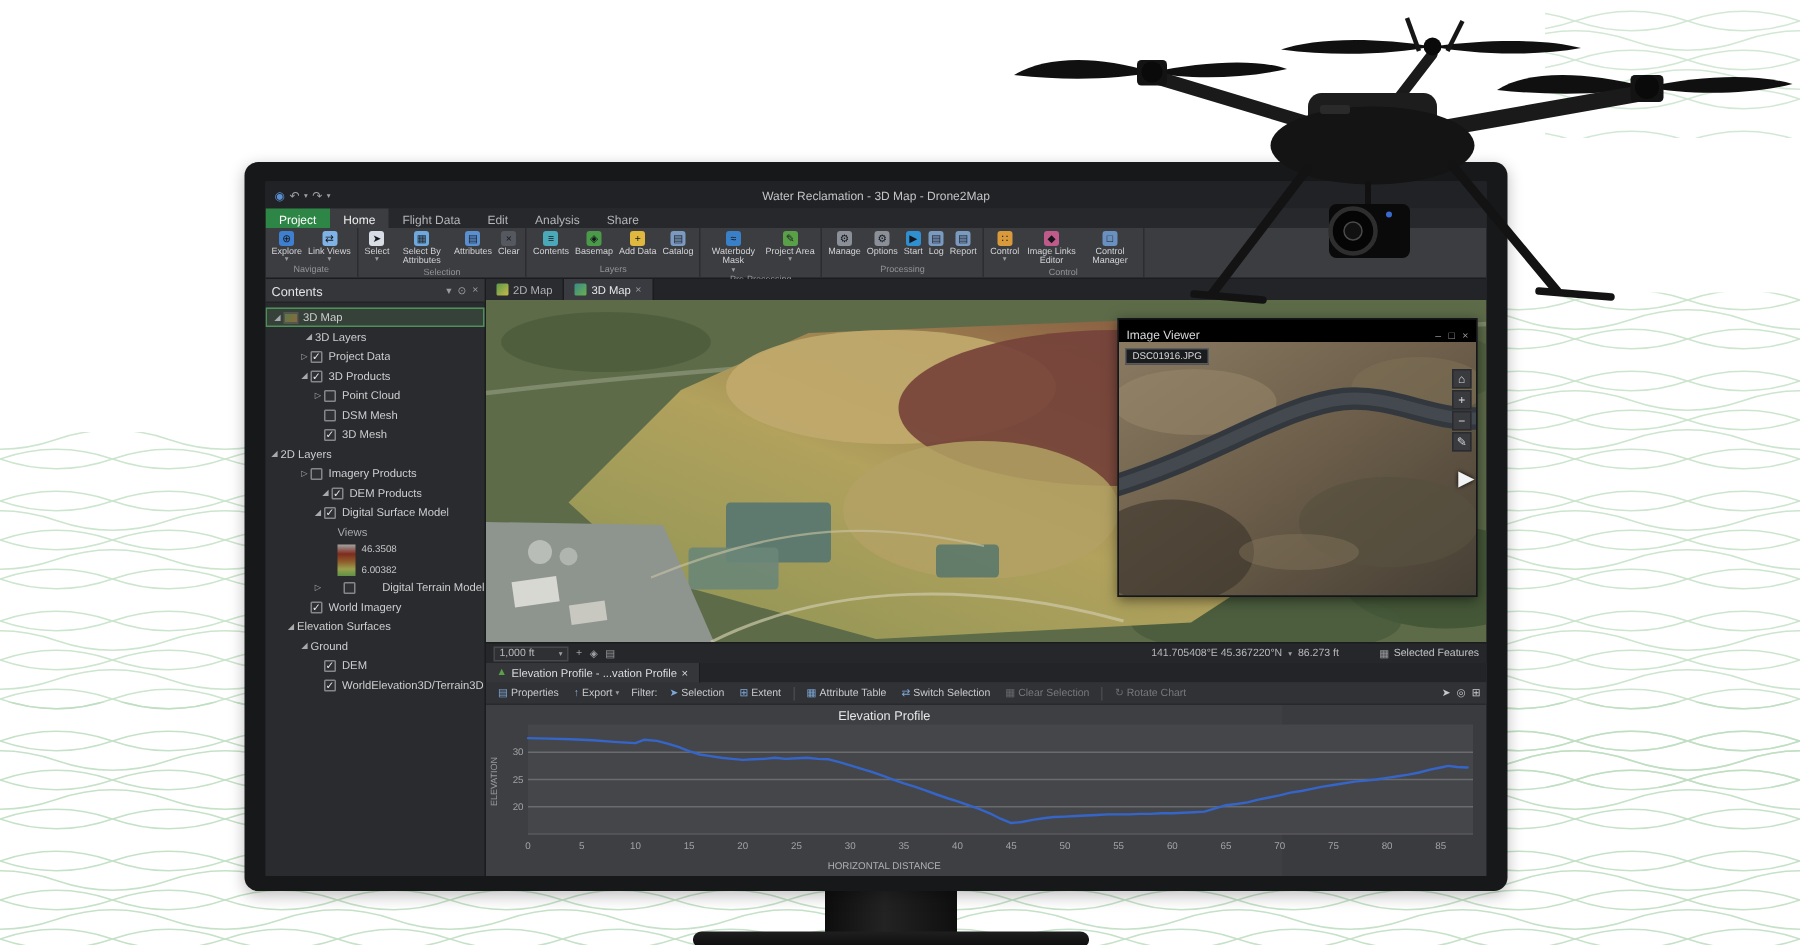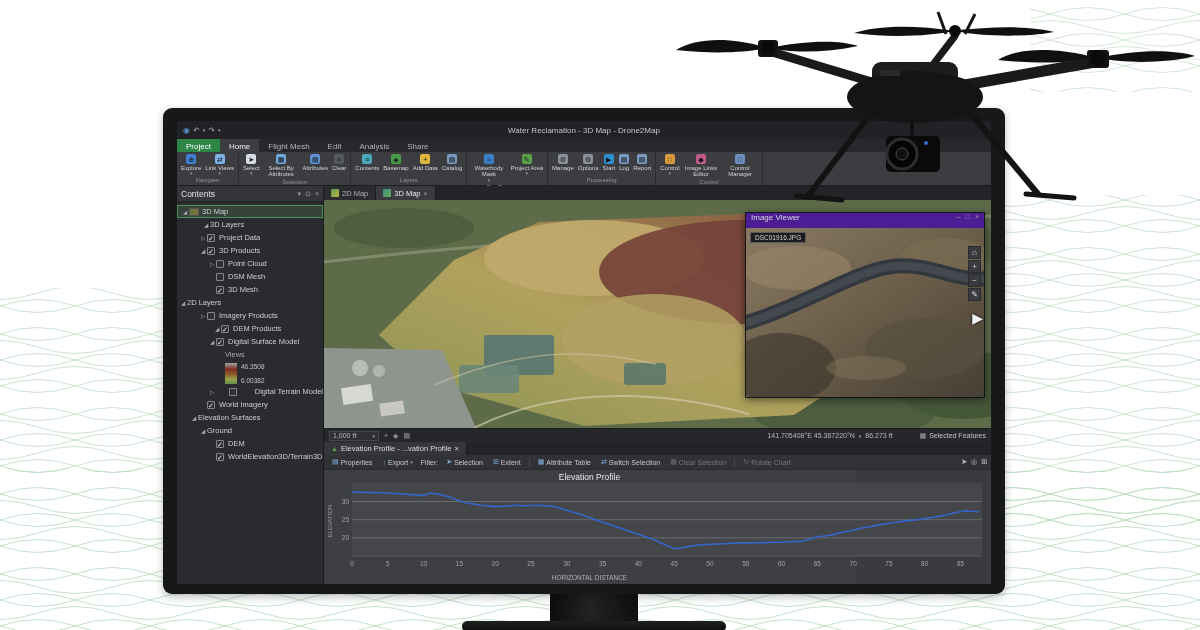--- a/index.html
+++ b/index.html
@@ -106,21 +106,21 @@
 
   #chart { position:relative; width:531px; height:114px; background:#3e3f43; }
   #chart-title { position:absolute; top:2px; left:0; right:0; text-align:center; font-size:8.5px; color:#e6e7e9; }
   #chart-ylab { position:absolute; left:-16px; top:48px; font-size:6px; color:#9a9b9e; transform:rotate(-90deg); width:44px; text-align:center; }
   #chart-xlab { position:absolute; bottom:3px; left:0; right:0; text-align:center; font-size:6.5px; color:#aeafb2; }
   #profile-svg { position:absolute; left:0; top:0; }
 
   
   #imgviewer { position:absolute; left:568px; top:91px; width:240px; height:186px; background:#2a2b2e;
     border:1px solid #151619; box-shadow:0 2px 8px rgba(0,0,0,.5); z-index:5; }
-  #iv-header { height:15px; background:#4c1d95; display:flex; align-items:flex-start; padding:0 5px;
+  #iv-header { height:15px; background:#000000; display:flex; align-items:flex-end; padding:0 5px;
     font-size:8px; color:#d8d9db;gap:41px; }
   #iv-header .hicons { margin-left:auto; display:flex; gap:5px; font-size:7px; color:#9a9b9e; }
   #iv-content { position:relative; width:238px; height:169px; overflow:hidden; }
   #iv-label { position:absolute; left:4px; top:4px; background:#1b1c1e; border:1px solid #5a5b5e;
     color:#d8d9db; font-size:6.5px; padding:1px 4px; }
   #iv-tools { position:absolute; right:3px; top:18px; display:flex; flex-direction:column; gap:1px; }
   .ivtool { width:13px; height:13px; background:#3a3b3f; color:#d8d9db; font-size:8px; display:flex;
     align-items:center; justify-content:center; border:1px solid #2a2b2e; }
   #iv-next { position:absolute; right:1px; top:82px; color:#f2f3f5; font-size:14px; text-shadow:0 0 3px #000; }
 
@@ -164,21 +164,21 @@
       <span style="font-size:5px;">▾</span>
       <span>↷</span>
       <span style="font-size:5px;">▾</span>
     </div>
     <div id="window-title">Water Reclamation - 3D Map - Drone2Map</div>
   </div>
 
   <div id="ribbon-tabs">
         <div class="rtab accent">Project</div>
         <div class="rtab active">Home</div>
-        <div class="rtab">Flight Mesh</div>
+        <div class="rtab">Flight Data</div>
         <div class="rtab">Edit</div>
         <div class="rtab">Analysis</div>
         <div class="rtab">Share</div>
       </div>
   <div id="ribbon-groups">
         <div class="rgroup">
           <div class="rbtns">
             <div class="rbtn">
               <span class="ricon" style="background: rgb(63, 127, 208);">⊕</span>
               <span class="rlabel">Explore</span>

